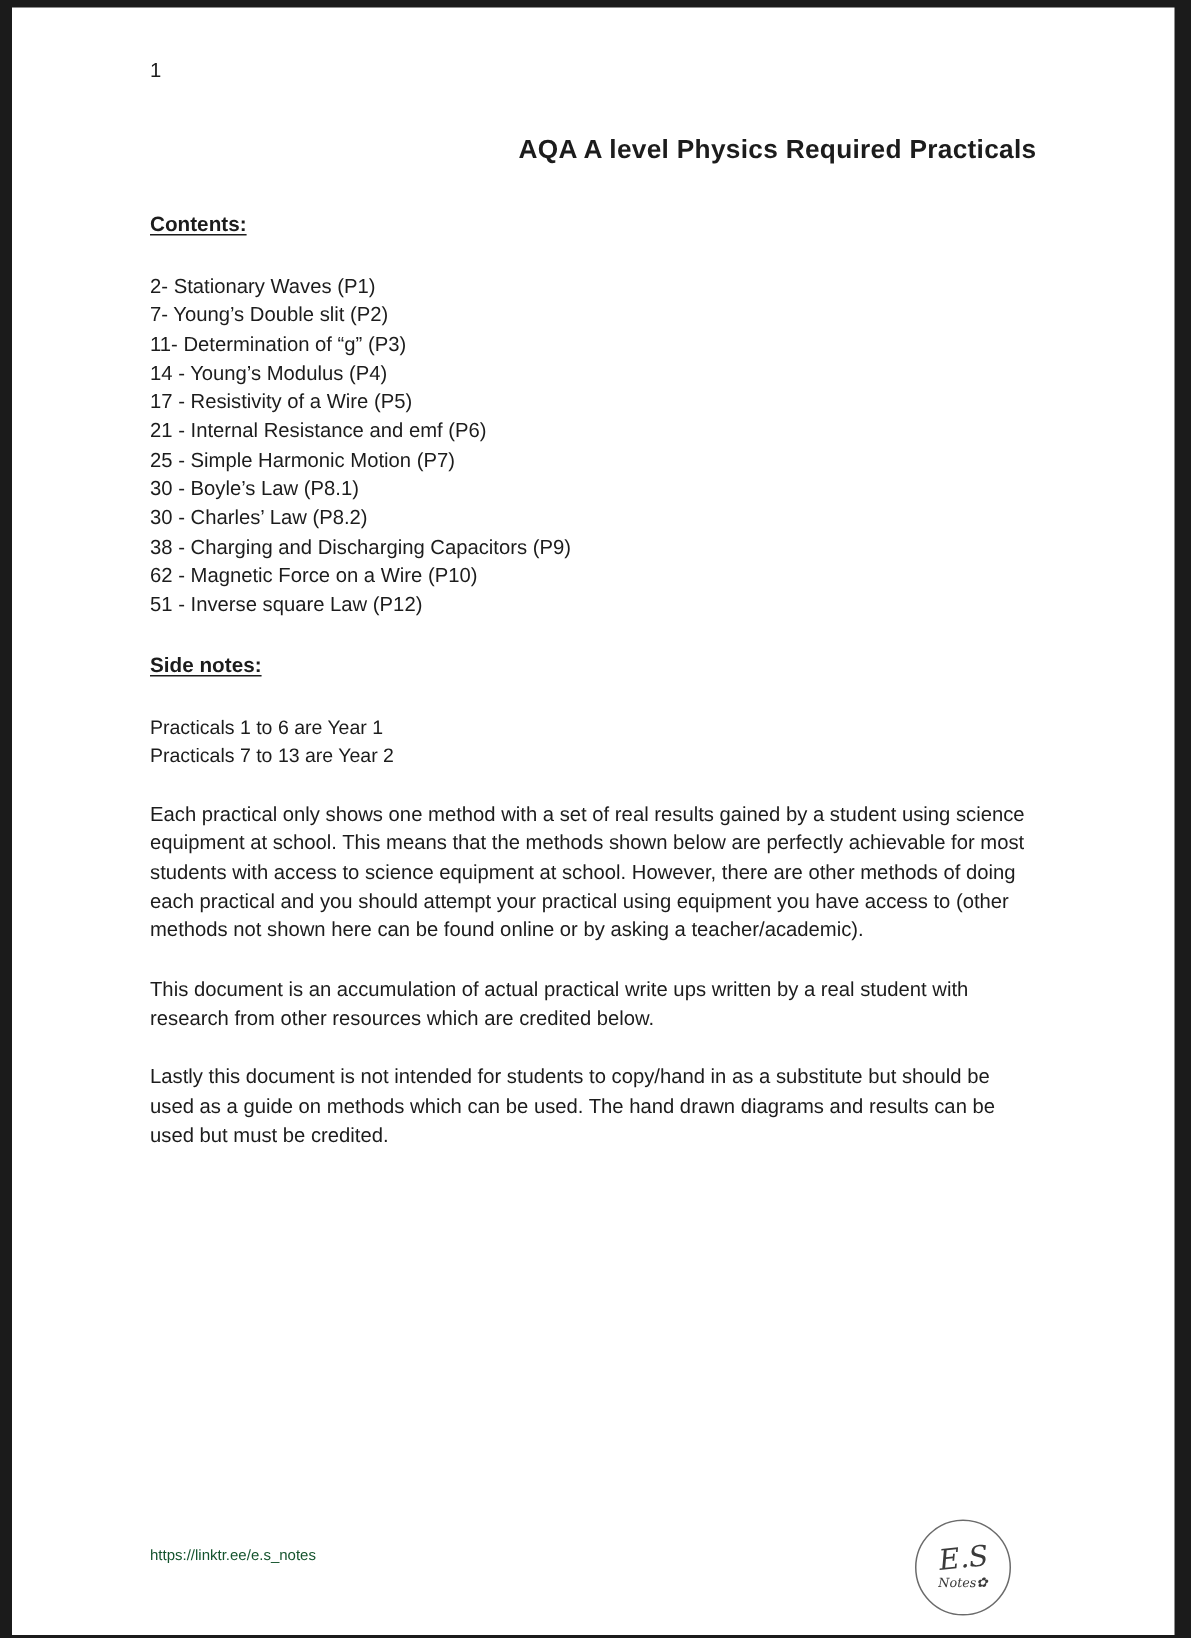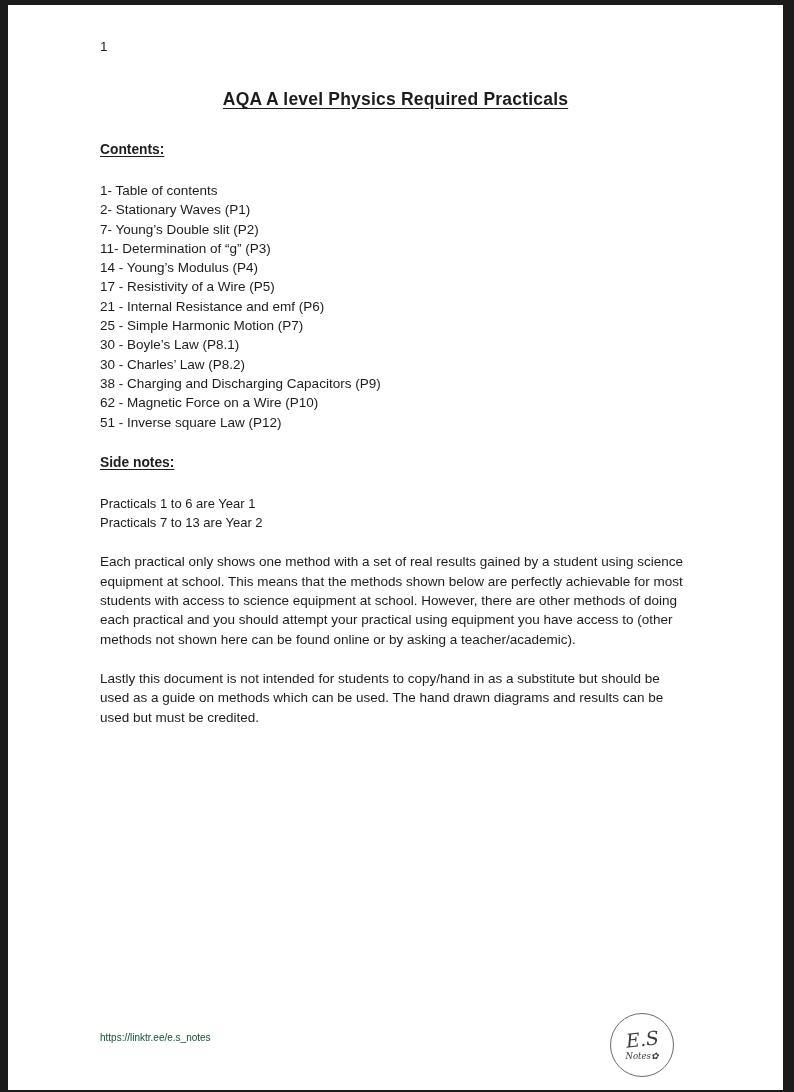--- a/index.html
+++ b/index.html
@@ -30,22 +30,21 @@
     padding: 32px 92px 0 92px;
   }
   .page-number {
     font-size: 13.5px;
     line-height: 19px;
   }
   .doc-title {
     margin: 33px 0 0 0;
     font-size: 17.5px;
     font-weight: bold;
-    text-align: center;
-    text-decoration: underline;
+    text-align: right;
     text-underline-offset: 3px;
     letter-spacing: 0.2px;
   }
   .section-heading {
     margin: 32px 0 0 0;
     font-size: 13.8px;
     font-weight: bold;
     text-decoration: underline;
     text-underline-offset: 2px;
   }
@@ -123,21 +122,20 @@
 <div class="scan-frame">
   <div class="page">
 
     <div class="page-number">1</div>
 
     <h1 class="doc-title">AQA A level Physics Required Practicals</h1>
 
     <h2 class="section-heading">Contents:</h2>
 
     <div class="toc">
-      <div class="toc-line">1- Table of contents</div>
       <div class="toc-line">2- Stationary Waves (P1)</div>
       <div class="toc-line">7- Young’s Double slit (P2)</div>
       <div class="toc-line">11- Determination of “g” (P3)</div>
       <div class="toc-line">14 - Young’s Modulus (P4)</div>
       <div class="toc-line">17 - Resistivity of a Wire (P5)</div>
       <div class="toc-line">21 - Internal Resistance and emf (P6)</div>
       <div class="toc-line">25 - Simple Harmonic Motion (P7)</div>
       <div class="toc-line">30 - Boyle’s Law (P8.1)</div>
       <div class="toc-line">30 - Charles’ Law (P8.2)</div>
       <div class="toc-line">38 - Charging and Discharging Capacitors (P9)</div>
@@ -146,20 +144,21 @@
     </div>
 
     <h2 class="section-heading side-heading">Side notes:</h2>
 
     <div class="note-lines">
       <div class="note-line">Practicals 1 to 6 are Year 1</div>
       <div class="note-line">Practicals 7 to 13 are Year 2</div>
     </div>
 
     <p class="body-para">Each practical only shows one method with a set of real results gained by a student using science equipment at school. This means that the methods shown below are perfectly achievable for most students with access to science equipment at school. However, there are other methods of doing each practical and you should attempt your practical using equipment you have access to (other methods not shown here can be found online or by asking a teacher/academic).</p>
+    <p class="body-para">This document is an accumulation of actual practical write ups written by a real student with research from other resources which are credited below.</p>
     <p class="body-para">Lastly this document is not intended for students to copy/hand in as a substitute but should be used as a guide on methods which can be used. The hand drawn diagrams and results can be used but must be credited.</p>
 
     <a class="footer-link" href="#">https://linktr.ee/e.s_notes</a>
 
     <div class="logo-stamp">
       <span class="logo-initials">E.S</span>
       <span class="logo-label"><span>Notes</span><span class="rose-glyph">✿</span></span>
     </div>
 
   </div>

